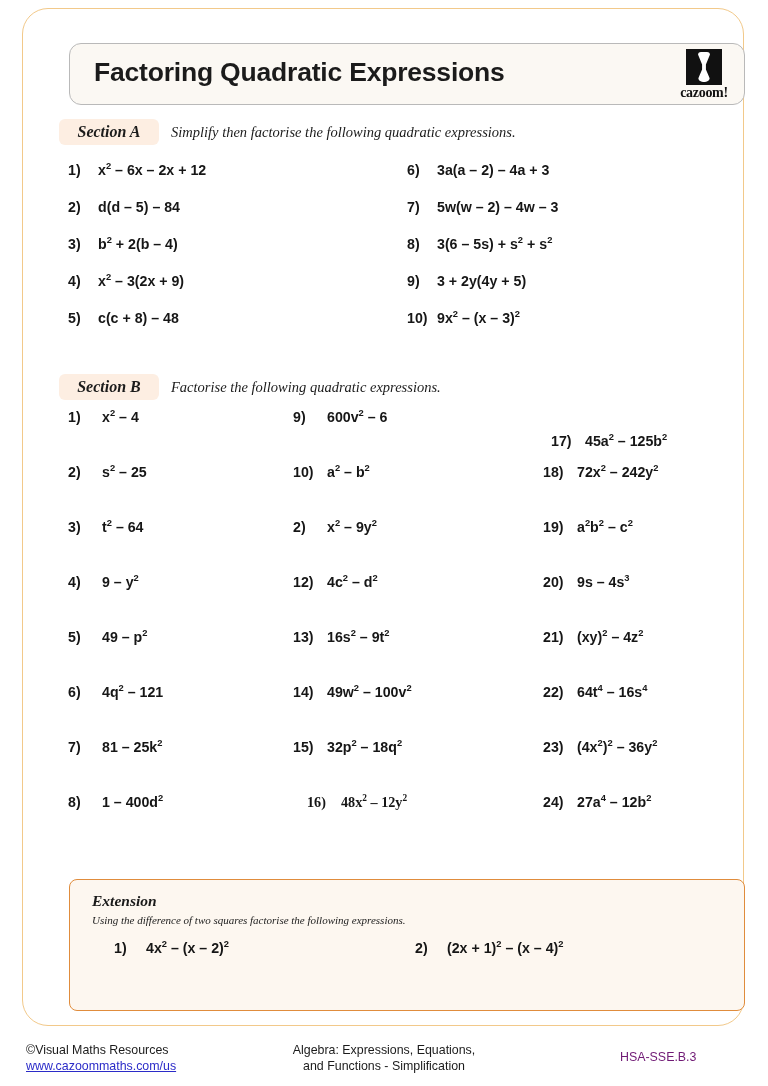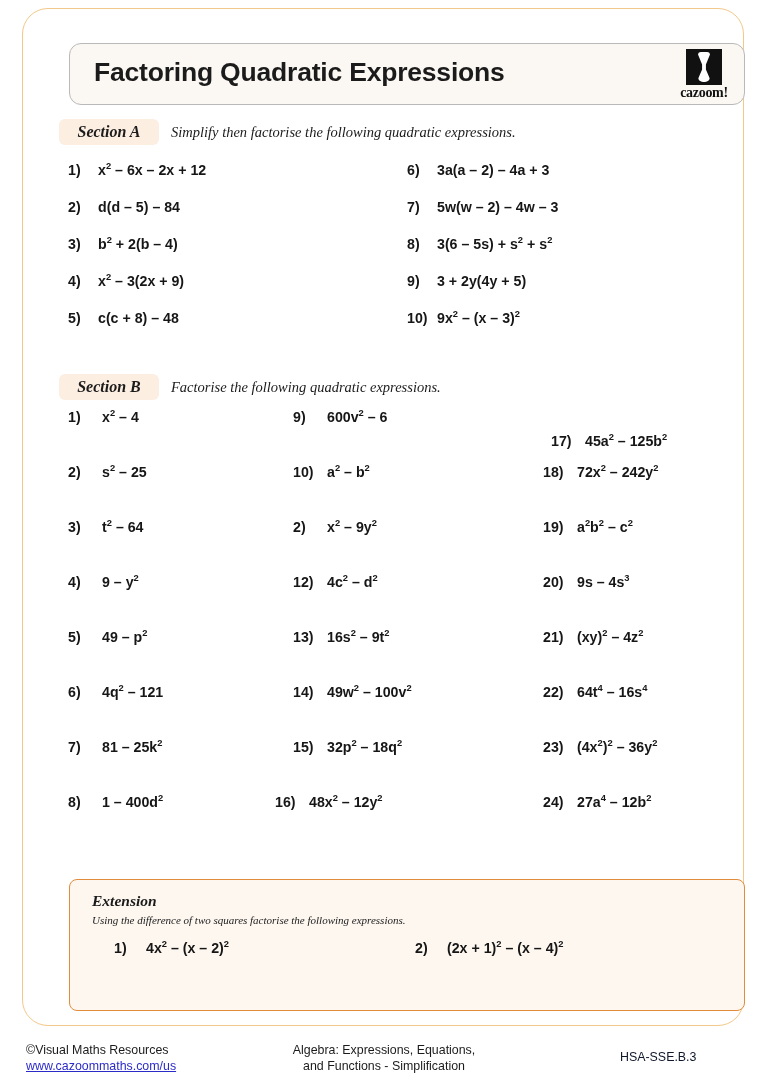--- a/index.html
+++ b/index.html
@@ -229,21 +229,21 @@
     color: #1b1b1b;
     line-height: 16px;
   }
   #footer-right {
     position: absolute;
     left: 620px;
     top: 12px;
     width: 140px;
     text-align: left;
     font-size: 12.4px;
-    color: #0f172a;
+    color: #701a75;
   }
 </style>
 </head>
 <body>
 
 <div id="page-frame">
 
   <div id="title-box">
     <div id="page-title">Factoring Quadratic Expressions</div>
     <div id="logo">
@@ -288,21 +288,21 @@
       <div class="q secB" style="left: 45px; top: 675px;"><span class="num">6)</span><span class="body">4q<sup>2</sup> – 121</span></div>
       <div class="q secB" style="left: 45px; top: 730px;"><span class="num">7)</span><span class="body">81 – 25k<sup>2</sup></span></div>
       <div class="q secB" style="left: 45px; top: 785px;"><span class="num">8)</span><span class="body">1 – 400d<sup>2</sup></span></div>
       <div class="q secB" style="left: 270px; top: 400px;"><span class="num">9)</span><span class="body">600v<sup>2</sup> – 6</span></div>
       <div class="q secB" style="left: 270px; top: 455px;"><span class="num">10)</span><span class="body">a<sup>2</sup> – b<sup>2</sup></span></div>
       <div class="q secB" style="left: 270px; top: 510px;"><span class="num">2)</span><span class="body">x<sup>2</sup> – 9y<sup>2</sup></span></div>
       <div class="q secB" style="left: 270px; top: 565px;"><span class="num">12)</span><span class="body">4c<sup>2</sup> – d<sup>2</sup></span></div>
       <div class="q secB" style="left: 270px; top: 620px;"><span class="num">13)</span><span class="body">16s<sup>2</sup> – 9t<sup>2</sup></span></div>
       <div class="q secB" style="left: 270px; top: 675px;"><span class="num">14)</span><span class="body">49w<sup>2</sup> – 100v<sup>2</sup></span></div>
       <div class="q secB" style="left: 270px; top: 730px;"><span class="num">15)</span><span class="body">32p<sup>2</sup> – 18q<sup>2</sup></span></div>
-      <div class="q secB" style="left: 252px; top: 785px;"><span class="num">16)</span><span class="body">48x<sup>2</sup> – 12y<sup>2</sup></span></div>
+      <div class="q secB" style="left: 284px; top: 785px; font-family: Liberation Serif, serif;"><span class="num">16)</span><span class="body">48x<sup>2</sup> – 12y<sup>2</sup></span></div>
       <div class="q secB" style="left: 528px; top: 400px; margin-top: 24px;"><span class="num">17)</span><span class="body">45a<sup>2</sup> – 125b<sup>2</sup></span></div>
       <div class="q secB" style="left: 520px; top: 455px;"><span class="num">18)</span><span class="body">72x<sup>2</sup> – 242y<sup>2</sup></span></div>
       <div class="q secB" style="left: 520px; top: 510px;"><span class="num">19)</span><span class="body">a<sup>2</sup>b<sup>2</sup> – c<sup>2</sup></span></div>
       <div class="q secB" style="left: 520px; top: 565px;"><span class="num">20)</span><span class="body">9s – 4s<sup>3</sup></span></div>
       <div class="q secB" style="left: 520px; top: 620px;"><span class="num">21)</span><span class="body">(xy)<sup>2</sup> – 4z<sup>2</sup></span></div>
       <div class="q secB" style="left: 520px; top: 675px;"><span class="num">22)</span><span class="body">64t<sup>4</sup> – 16s<sup>4</sup></span></div>
       <div class="q secB" style="left: 520px; top: 730px;"><span class="num">23)</span><span class="body">(4x<sup>2</sup>)<sup>2</sup> – 36y<sup>2</sup></span></div>
       <div class="q secB" style="left: 520px; top: 785px;"><span class="num">24)</span><span class="body">27a<sup>4</sup> – 12b<sup>2</sup></span></div>
     </div>
 

